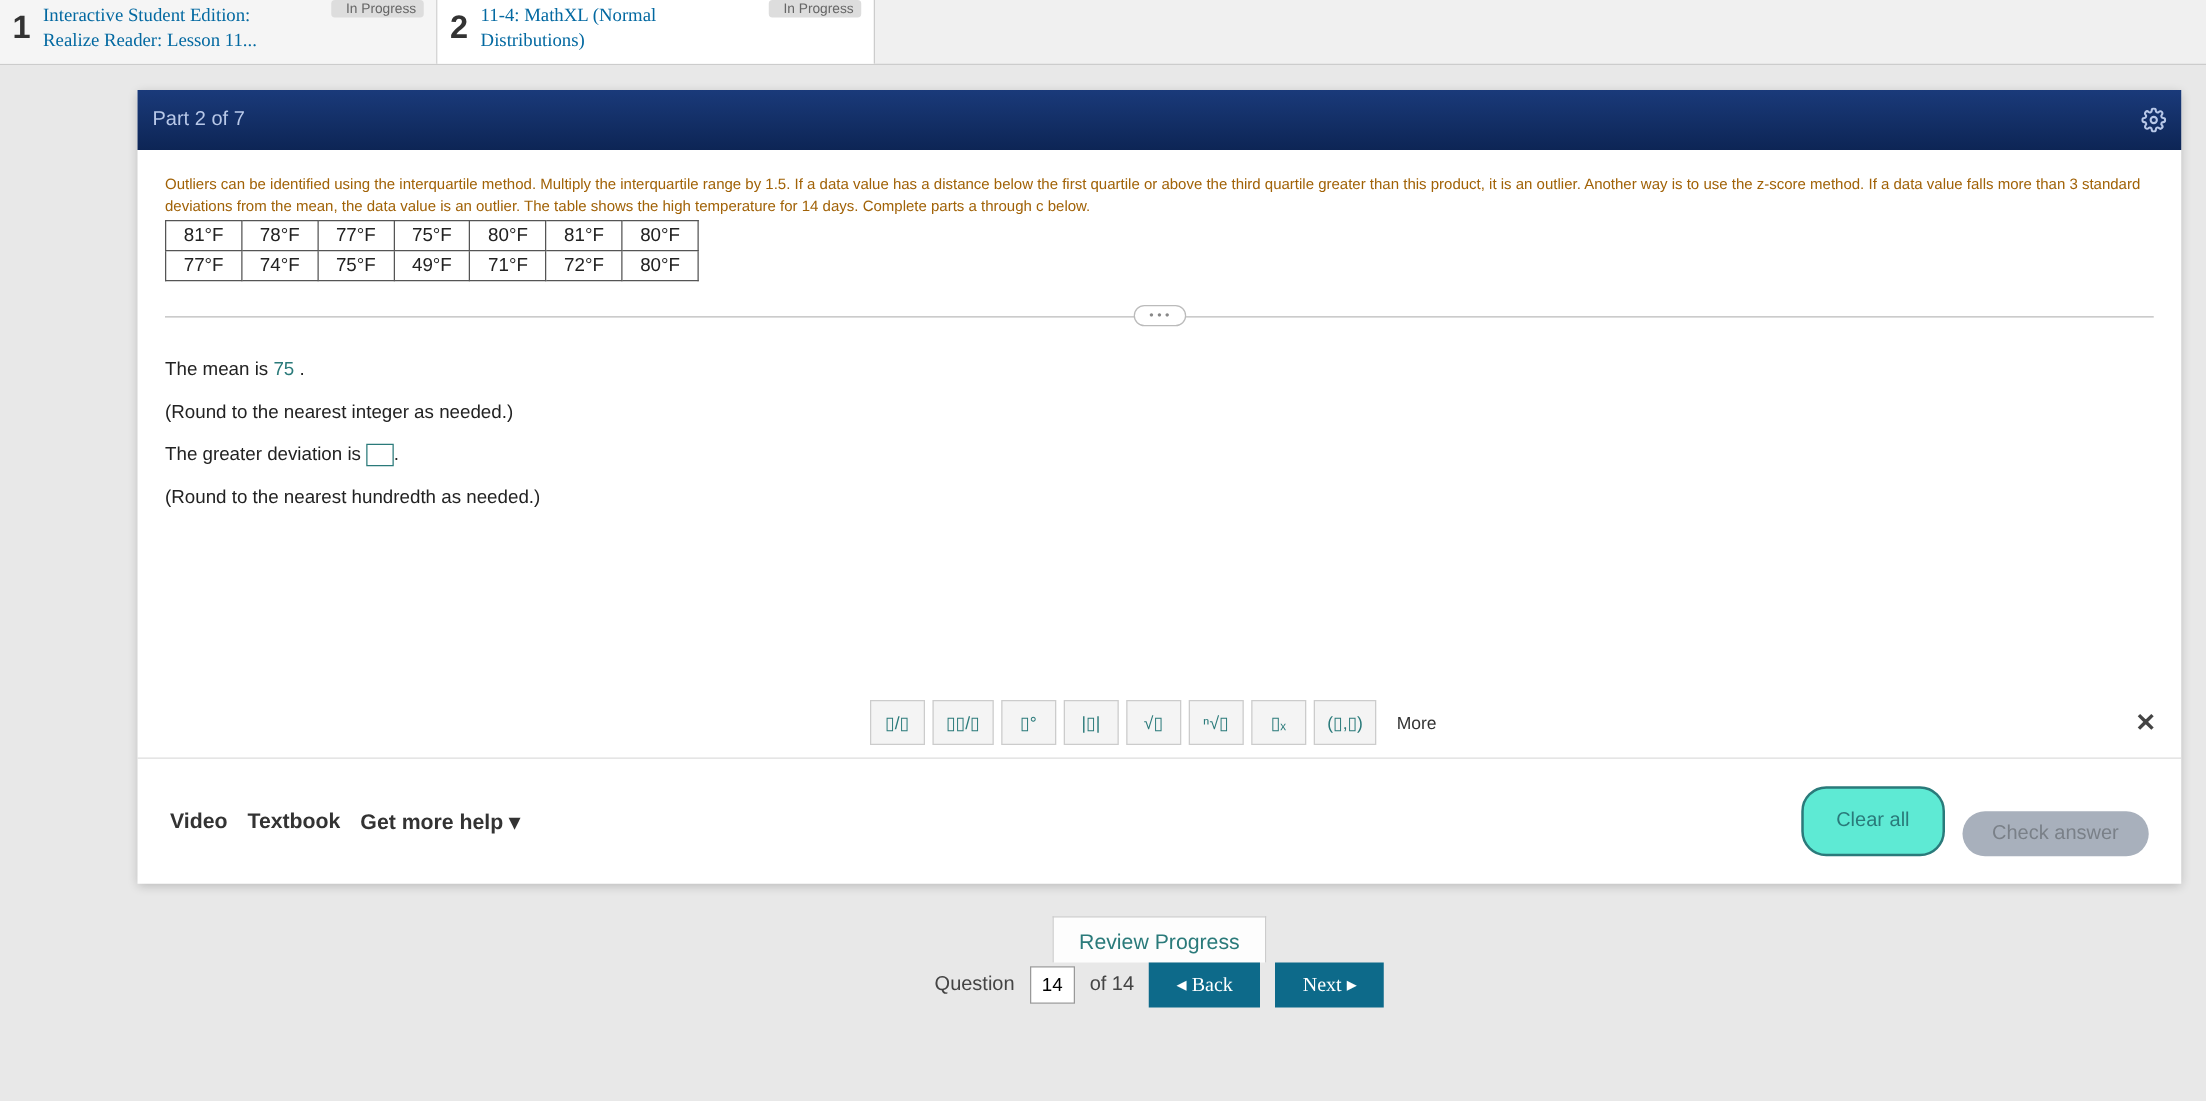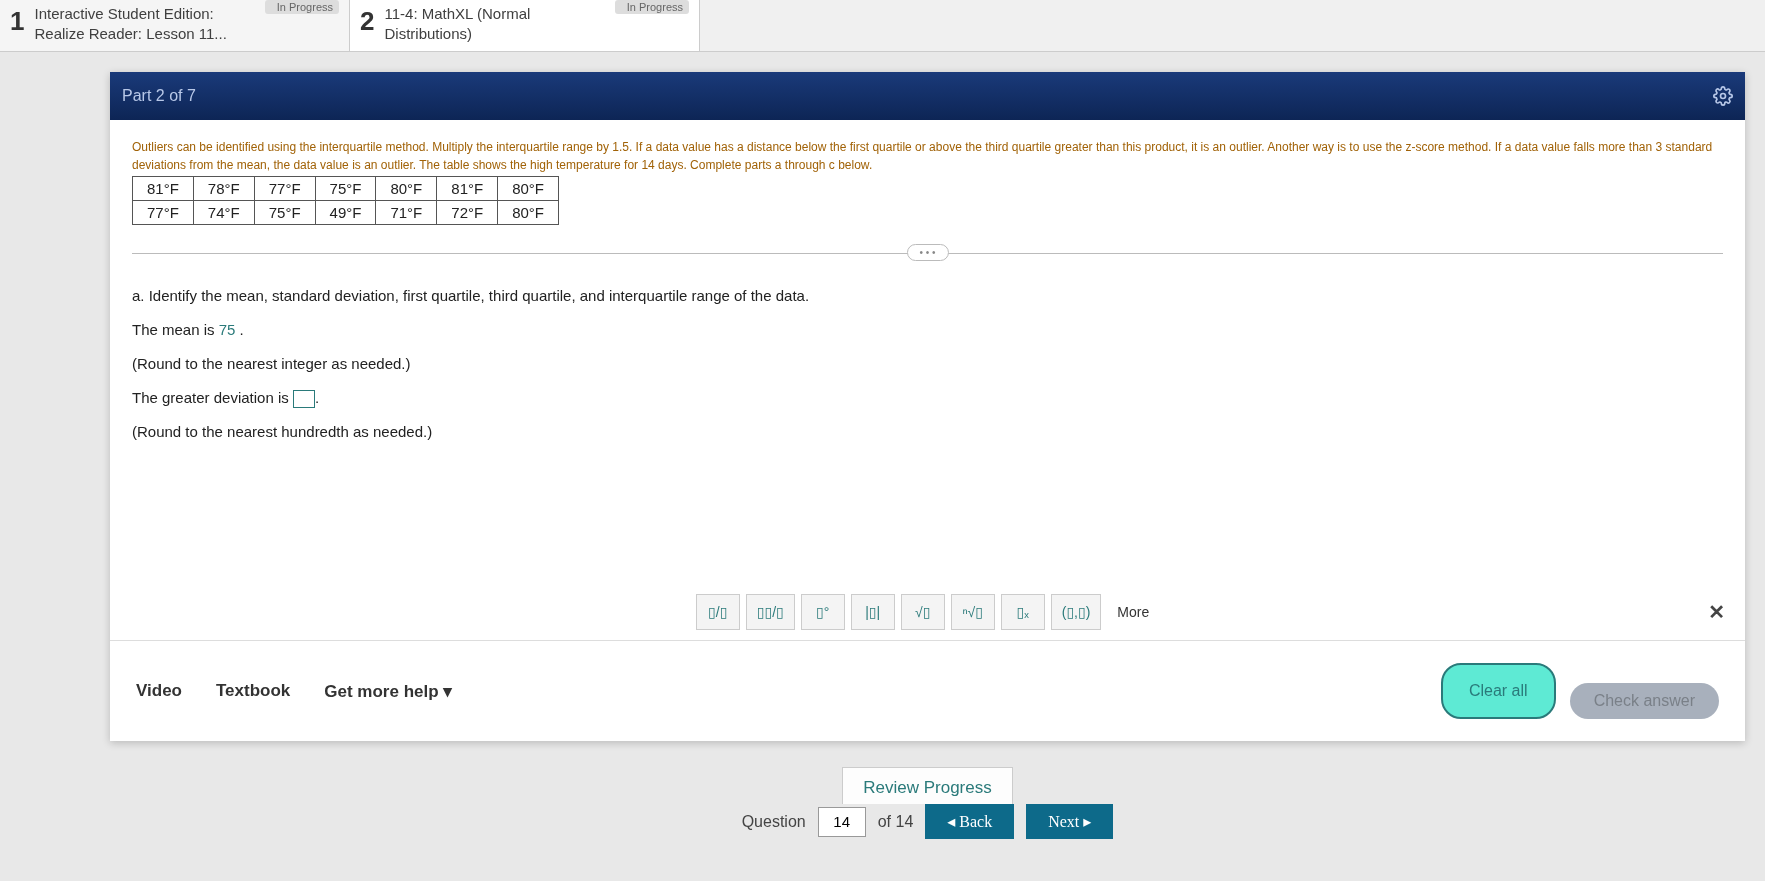--- a/index.html
+++ b/index.html
@@ -3,21 +3,21 @@
 <meta charset="utf-8">
 <style>
 * { margin:0; padding:0; box-sizing:border-box; font-family:Arial,Helvetica,sans-serif; }
 body { background:#e8e8e8; width:1765px; height:881px; overflow:hidden; }
 
 .tabs { display:flex; background:#f0f0f0; border-bottom:1px solid #ccc; }
 .tab { display:flex; align-items:flex-start; padding:4px 18px 8px 10px; border-right:1px solid #ccc; background:#fff; min-width:350px; }
 .tab.inactive { background:#f5f5f5; }
 .tab-num { font-size:26px; font-weight:bold; color:#333; margin-right:10px; margin-top:2px; }
 .tab-text { display:flex; flex-direction:column; flex:1; }
-.tab-title { font-size:15px; color:#404040; line-height:1.3; }
+.tab-title { font-size:15px; color:#0369a1; line-height:1.3;font-family:Liberation Serif, serif; }
 .tab-status { font-size:11px; color:#666; background:#ddd; padding:1px 6px; border-radius:3px; align-self:flex-start; position:absolute; }
 .tab { position:relative; }
 .tab-status { top:0; right:10px;padding-left:12px; }
 
 .frame { margin:20px 20px 0 110px; background:#fff; box-shadow:0 2px 8px rgba(0,0,0,.2); }
 
 .header-bar { background:linear-gradient(#1a3a7a,#0d2555); color:#b8c8e8; padding:14px 12px; display:flex; justify-content:space-between; align-items:center; font-size:16px; }
 .gear { width:20px; height:20px; color:#b8c8e8; cursor:pointer; }
 
 .content { padding:18px 22px 0 22px; }
@@ -32,31 +32,31 @@
 .question p { font-size:15px; color:#222; margin-bottom:10px; line-height:1.6; }
 .mean-val { color:#2a7a7a; font-weight:500; }
 .round-note { color:#2a7a7a; font-size:15px; margin-bottom:18px; }
 .input-box { display:inline-block; width:22px; height:18px; border:1px solid #2a7a7a; vertical-align:middle; background:#fff; }
 
 .toolbar { display:flex; justify-content:center; align-items:center; gap:6px; padding:10px 0; position:relative; margin-top:140px; }
 .tool-btn { min-width:44px; height:36px; background:#f4f4f4; border:1px solid #ccc; display:flex; align-items:center; justify-content:center; font-size:14px; color:#2a7a7a; cursor:pointer; padding:0 10px; }
 .close-x { position:absolute; right:20px; font-size:20px; font-weight:bold; color:#444; cursor:pointer; }
 
 .help-row { display:flex; justify-content:space-between; align-items:center; padding:22px 26px; border-top:1px solid #ddd; }
-.help-links { display:flex; gap:34px; font-size:17px; font-weight:bold; color:#333; }
+.help-links { display:flex; gap:16px; font-size:17px; font-weight:bold; color:#333; }
 .help-links span { cursor:pointer; }
 .help-actions { display:flex; gap:14px; }
 .btn-clear { border:2px solid #2a7a7a; color:#2a7a7a; background:#5eead4; border-radius:20px; padding:8px 26px; font-size:16px; cursor:pointer; }
 .btn-check { border:none; color:#7a8088; background:#a8b0bc; border-radius:20px; padding:9px 24px; font-size:16px; cursor:pointer;margin-top:20px; }
 
 .footer { display:flex; justify-content:space-between; align-items:center; padding:16px 20px 0 20px; margin-top:10px; }
 .review { color:#2a7a7a; font-size:17px; border:1px solid #ccc; border-bottom:none; padding:10px 20px 6px 20px; background:#fdfdfd; cursor:pointer; }
 .nav-group { display:flex; align-items:center; gap:12px; }
 .q-label { font-size:16px; color:#444; }
-.q-box { width:48px; height:30px; border:1px solid #999; text-align:center; font-size:15px; background:#fff; }
+.q-box { width:36px; height:30px; border:1px solid #999; text-align:center; font-size:15px; background:#fff; }
 .nav-btn { background:#0d6a8a; color:#fff; border:none; padding:8px 22px; font-size:16px; cursor:pointer; display:flex; align-items:center; gap:6px;font-family:Liberation Serif, serif; }
 </style>
 </head>
 <body>
 
 <div class="tabs">
   <div class="tab inactive">
     <span class="tab-num">1</span>
     <div class="tab-text">
       <span class="tab-title">Interactive Student Edition:</span>
@@ -108,21 +108,20 @@
         <td>80°F</td>
       </tr>
     </tbody>
       </table>
 
     <div class="divider">
       <span class="divider-handle">• • •</span>
     </div>
 
     <div class="question">
-      <p>a. Identify the mean, standard deviation, first quartile, third quartile, and interquartile range of the data.</p>
       <p>
         <span>The mean is </span><span class="mean-val">75</span><span> .</span>
       </p>
       <p class="round-note">(Round to the nearest integer as needed.)</p>
       <p>
         <span>The greater deviation is </span><span class="input-box"></span><span>.</span>
       </p>
       <p class="round-note">(Round to the nearest hundredth as needed.)</p>
     </div>
   </div>

